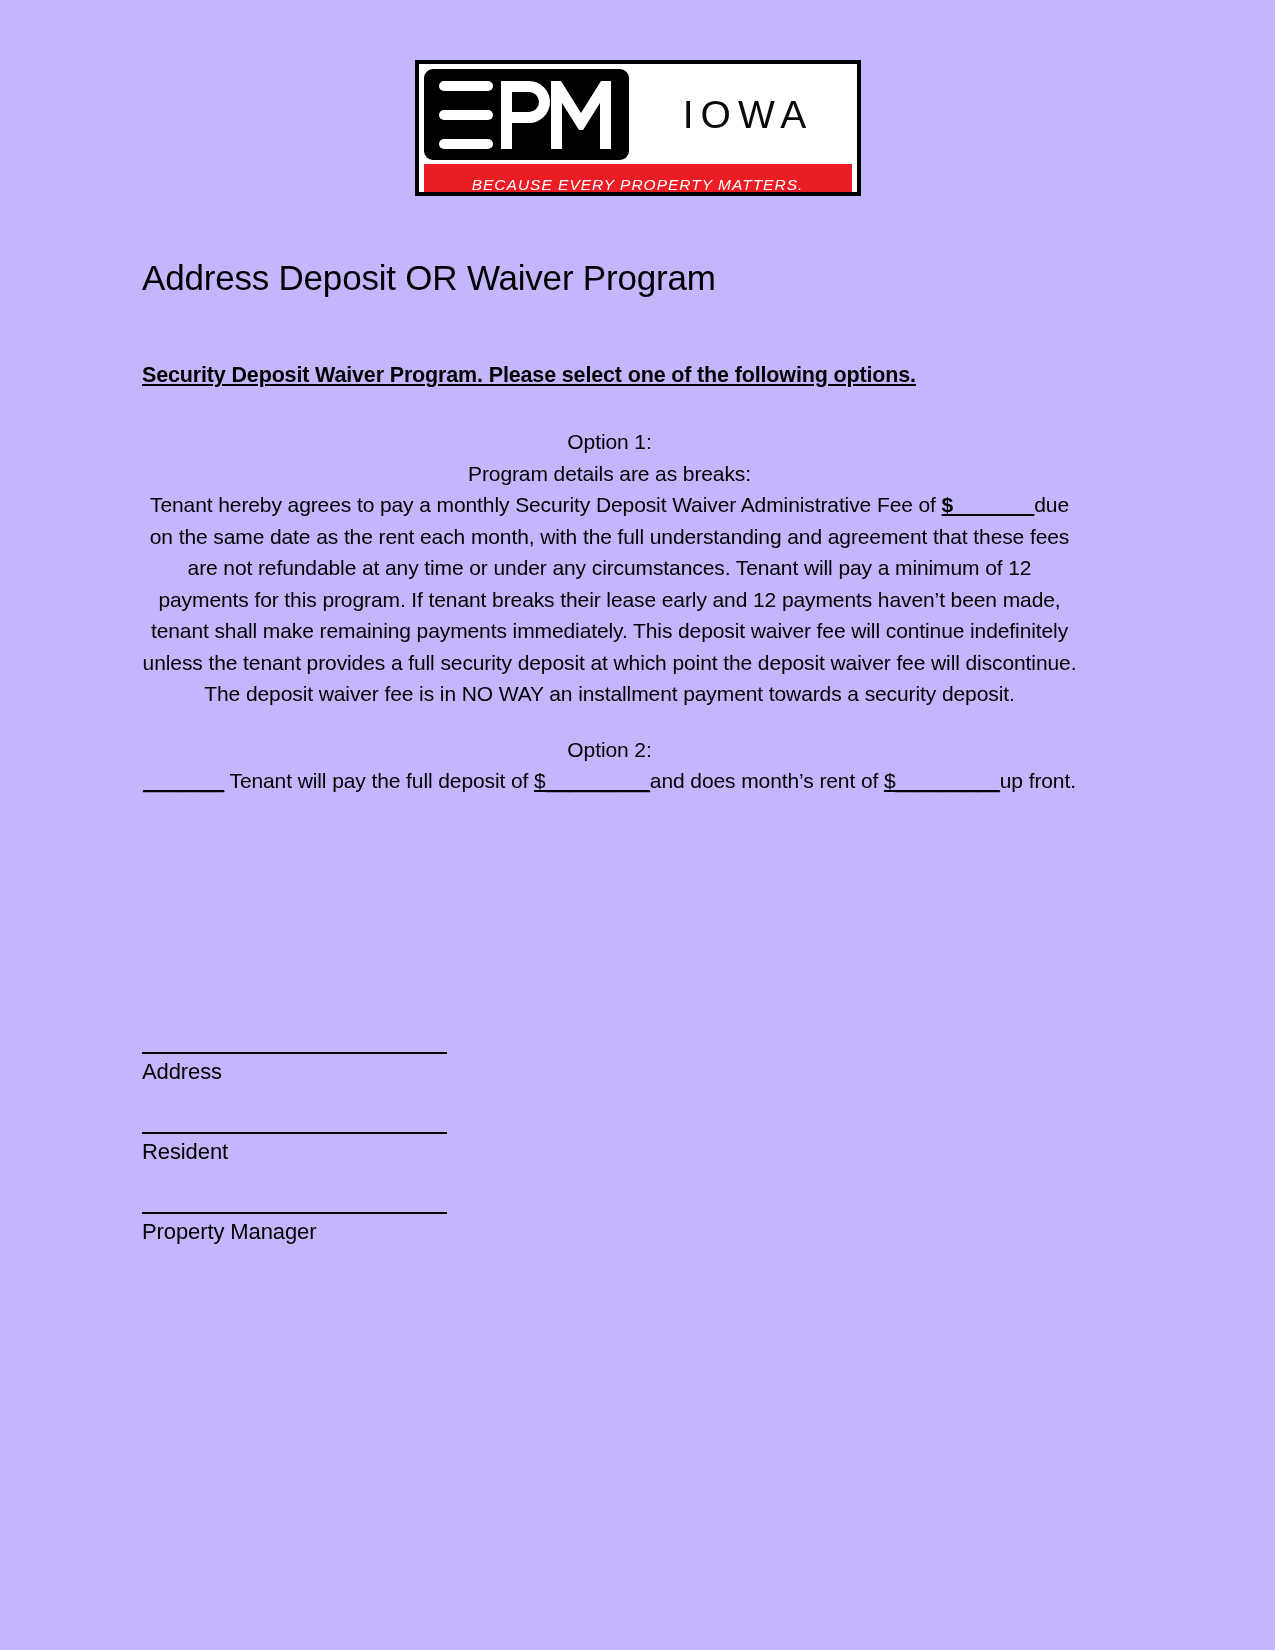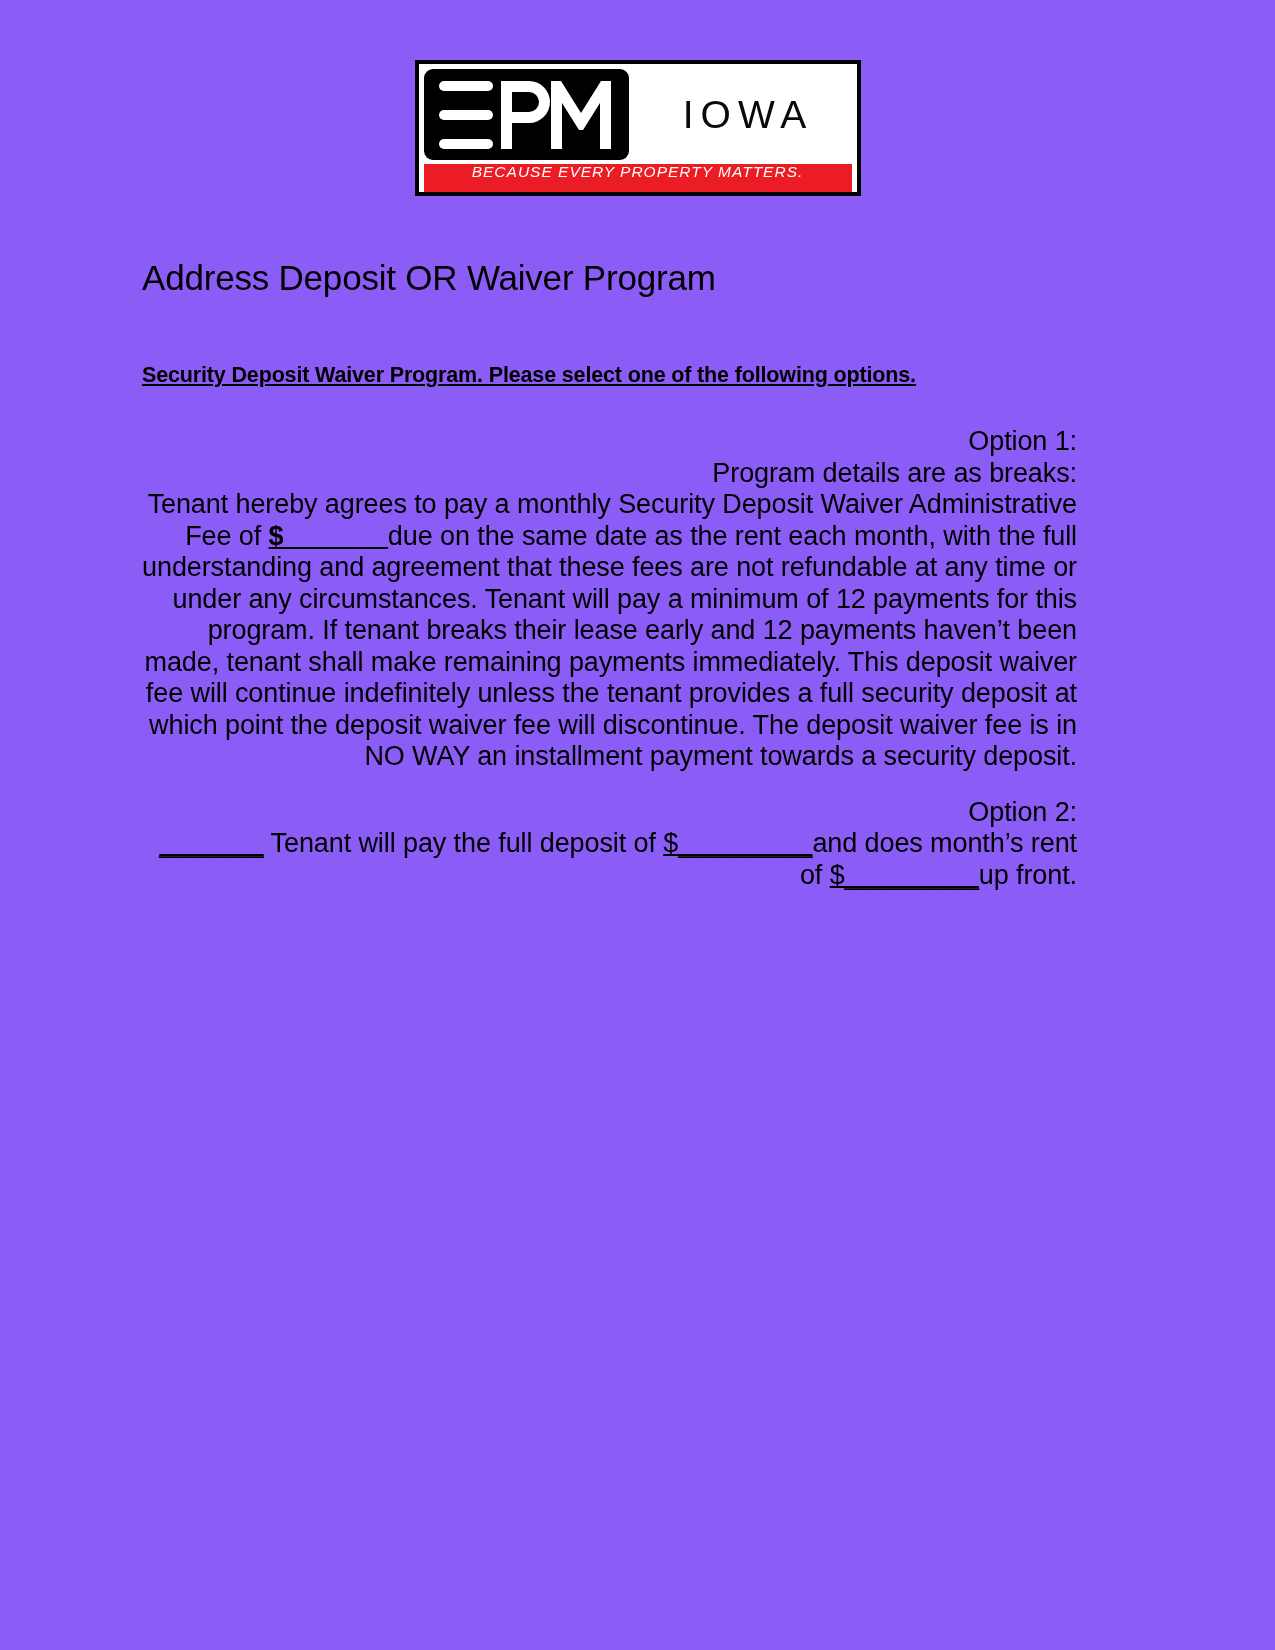--- a/index.html
+++ b/index.html
@@ -14,21 +14,21 @@
     position: relative;
     font-family: "Liberation Sans", sans-serif;
     color: #000000;
     overflow: hidden;
   }
 
   
   .page {
     position: absolute;
     inset: 0;
-    background: #8b5cf6;
+    background: #c4b5fd;
   }
 
   
   .logo-wrap {
     position: absolute;
     top: 60px;
     left: 0;
     width: 1275px;
     display: flex;
     justify-content: center;
@@ -72,21 +72,21 @@
     font-weight: 400;
     letter-spacing: 7px;
     color: #0a0a0a;
     line-height: 1;
     padding-left: 6px;
   }
   .logo-tag {
     height: 28px;
     background: #ec1c24;
     display: flex;
-    align-items: flex-start;
+    align-items: flex-end;
     justify-content: center;
     margin-top: 4px;
   }
   .logo-tag-text {
     color: #ffffff;
     font-family: "Liberation Sans", sans-serif;
     font-style: italic;
     font-weight: 400;
     font-size: 15.5px;
     letter-spacing: 1.0px;
@@ -114,24 +114,24 @@
     margin-top: 64px;
     font-size: 21.5px;
     font-weight: bold;
     text-decoration: underline;
     line-height: 1.3;
     letter-spacing: -0.15px;
     white-space: nowrap;
   }
 
   .para {
-    font-size: 27px;
+    font-size: 21px;
     line-height: 31.5px;
     letter-spacing: -0.1px;
-    text-align: right;
+    text-align: center;
   }
 
   .block-option1 { margin-top: 36px; }
   .block-option2 { margin-top: 24px; }
 
   .blank {
     text-decoration: underline;
     white-space: pre;
   }
   .money-blank {
@@ -205,14 +205,32 @@
       <div class="para"><span>Tenant hereby agrees to pay a monthly Security Deposit Waiver Administrative Fee of </span><span class="money-blank">$_______</span><span>due on the same date as the rent each month, with the full understanding and agreement that these fees are not refundable at any time or under any circumstances. Tenant will pay a minimum of 12 payments for this program. If tenant breaks their lease early and 12 payments haven’t been made, tenant shall make remaining payments immediately.  This deposit waiver fee will continue indefinitely unless the tenant provides a full security deposit at which point the deposit waiver fee will discontinue. The deposit waiver fee is in NO WAY an installment payment towards a security deposit.</span></div>
     </div>
 
     <div class="block-option2">
       <div class="para">Option 2:</div>
       <div class="para"><span class="blank">_______</span><span> Tenant will pay the full deposit of </span><span class="blank">$_________</span><span>and does month’s rent of </span><span class="blank">$_________</span><span>up front.</span></div>
     </div>
 
   </div>
 
+  <div class="signatures">
+
+    <div class="sig-group">
+      <div class="sig-rule"></div>
+      <div class="sig-label">Address</div>
+    </div>
+
+    <div class="sig-group">
+      <div class="sig-rule"></div>
+      <div class="sig-label">Resident</div>
+    </div>
+
+    <div class="sig-group">
+      <div class="sig-rule"></div>
+      <div class="sig-label">Property Manager</div>
+    </div>
+
+  </div>
 
 </div>
 
 </body></html>

